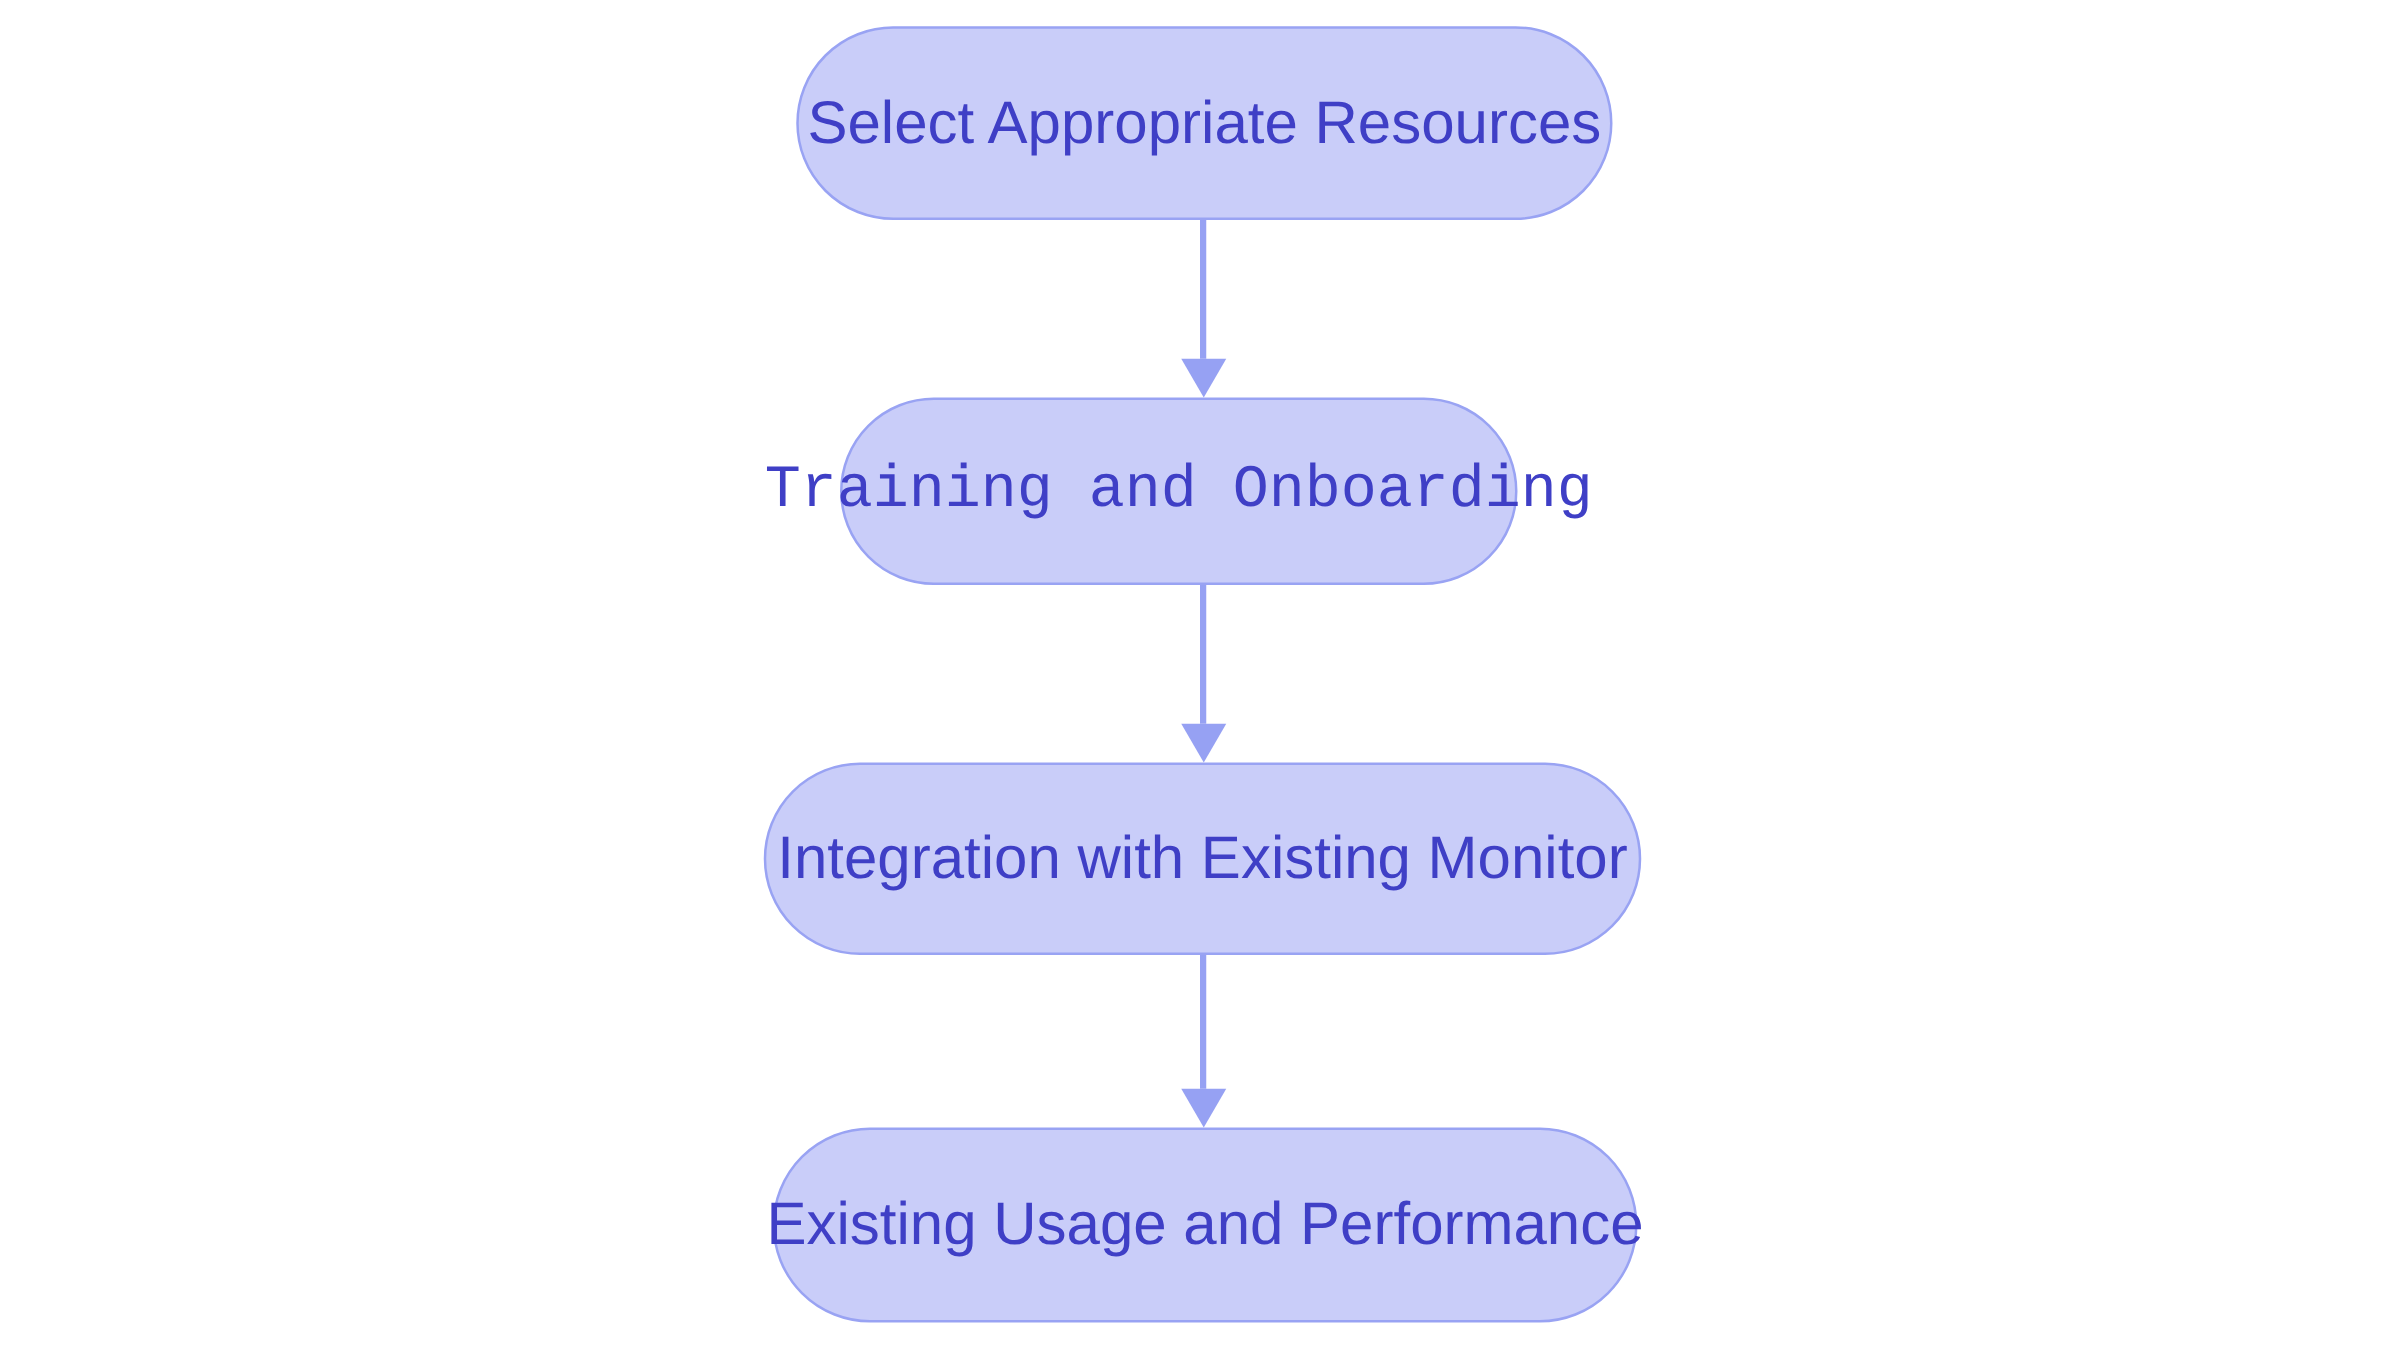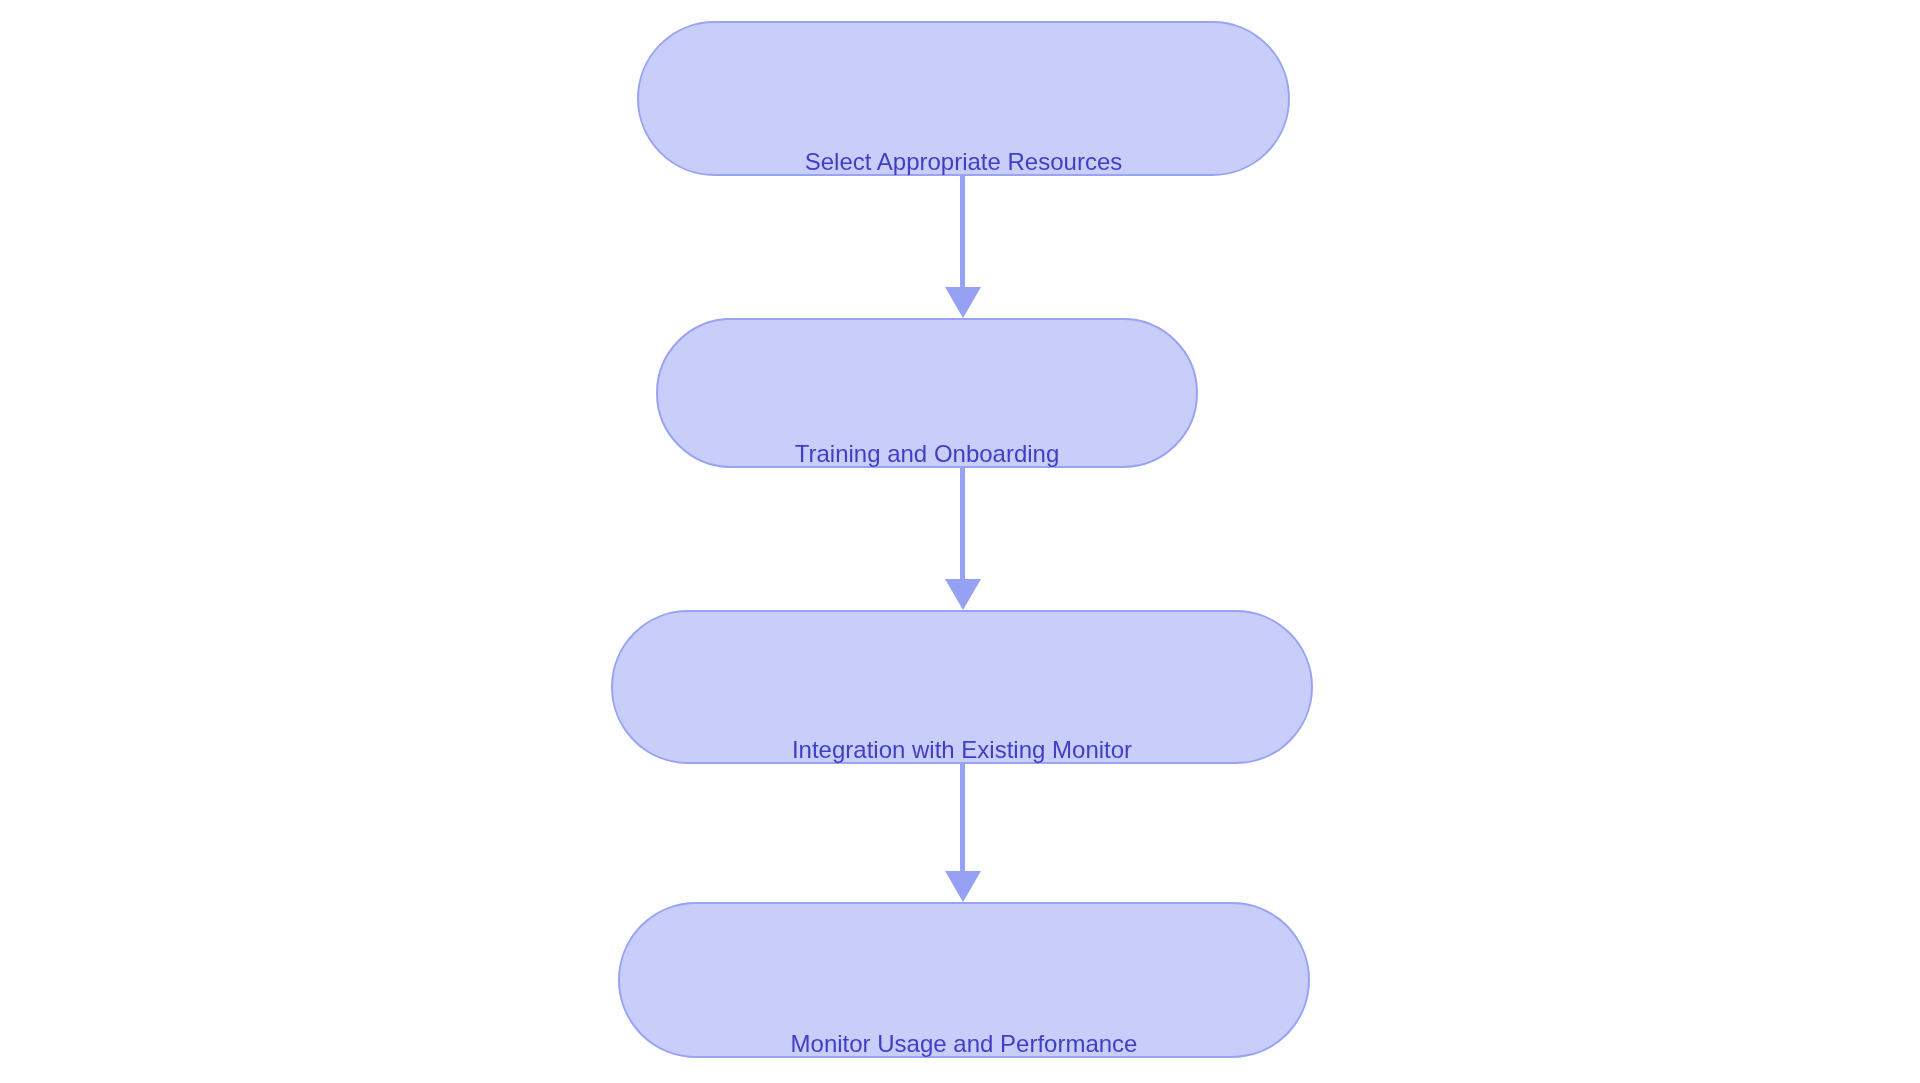--- a/index.html
+++ b/index.html
@@ -19,33 +19,33 @@
   }
   .canvas {
     position: relative;
     width: 1920px;
     height: 1083px;
     background: var(--background);
   }
   .node {
     position: absolute;
     display: flex;
-    align-items: flex-end;
+    align-items: center;
     justify-content: center;
     background: var(--node-fill);
     border: 2px solid var(--node-border);
     border-radius: 999px;
     color: var(--node-text);
-    font-size: 24px;
+    font-size: 48px;
     line-height: 1;
     text-align: center;
     white-space: nowrap;
   }
   .node-1 { left: 637px; top: 21px;  width: 653px; height: 155px; }
-  .node-2 { left: 656px; top: 318px; width: 542px; height: 150px; }
+  .node-2 { left: 672px; top: 318px; width: 542px; height: 150px; font-family: Liberation Mono, monospace; }
   .node-3 { left: 611px; top: 610px; width: 702px; height: 154px; }
   .node-4 { left: 618px; top: 902px; width: 692px; height: 156px; }
 
   .edge {
     position: absolute;
     left: 944px;
     width: 37px;
     display: flex;
     flex-direction: column;
     align-items: center;
@@ -92,16 +92,16 @@
   <div class="node node-3">
     <span>Integration with Existing Monitor</span>
   </div>
 
   <div class="edge edge-3">
     <div class="shaft"></div>
     <div class="head"></div>
   </div>
 
   <div class="node node-4">
-    <span>Monitor Usage and Performance</span>
+    <span>Existing Usage and Performance</span>
   </div>
 
 </div>
 
 </body></html>

